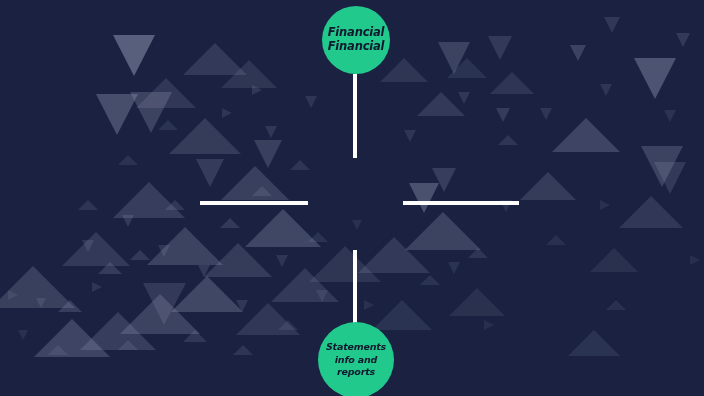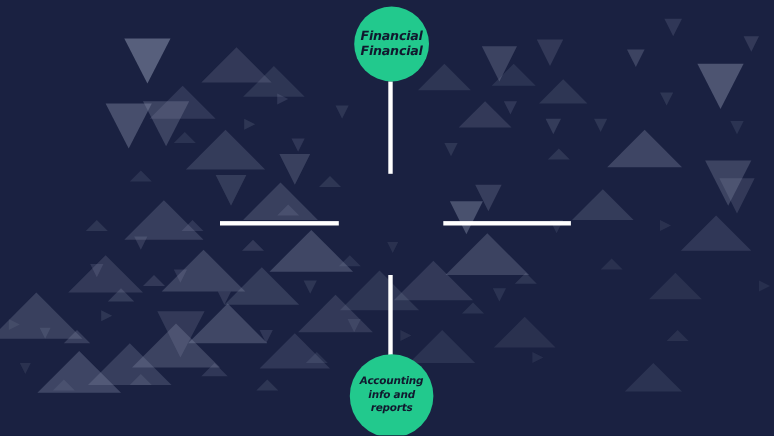--- a/index.html
+++ b/index.html
@@ -176,20 +176,20 @@
   <div class="node" style="left:322px; top:6px; width:68px; height:68px;">
     <div class="node-label label-sat">
       <span>Financial</span><br>
       <span>Financial</span>
     </div>
   </div>
 
 
   <div class="node" style="left:318px; top:322px; width:76px; height:76px;">
     <div class="node-label label-bottom">
-      <span>Accounting</span><br>
+      <span>Statements</span><br>
       <span>info and</span><br>
       <span>reports</span>
     </div>
   </div>
 
 
 </div>
 
 </body></html>

